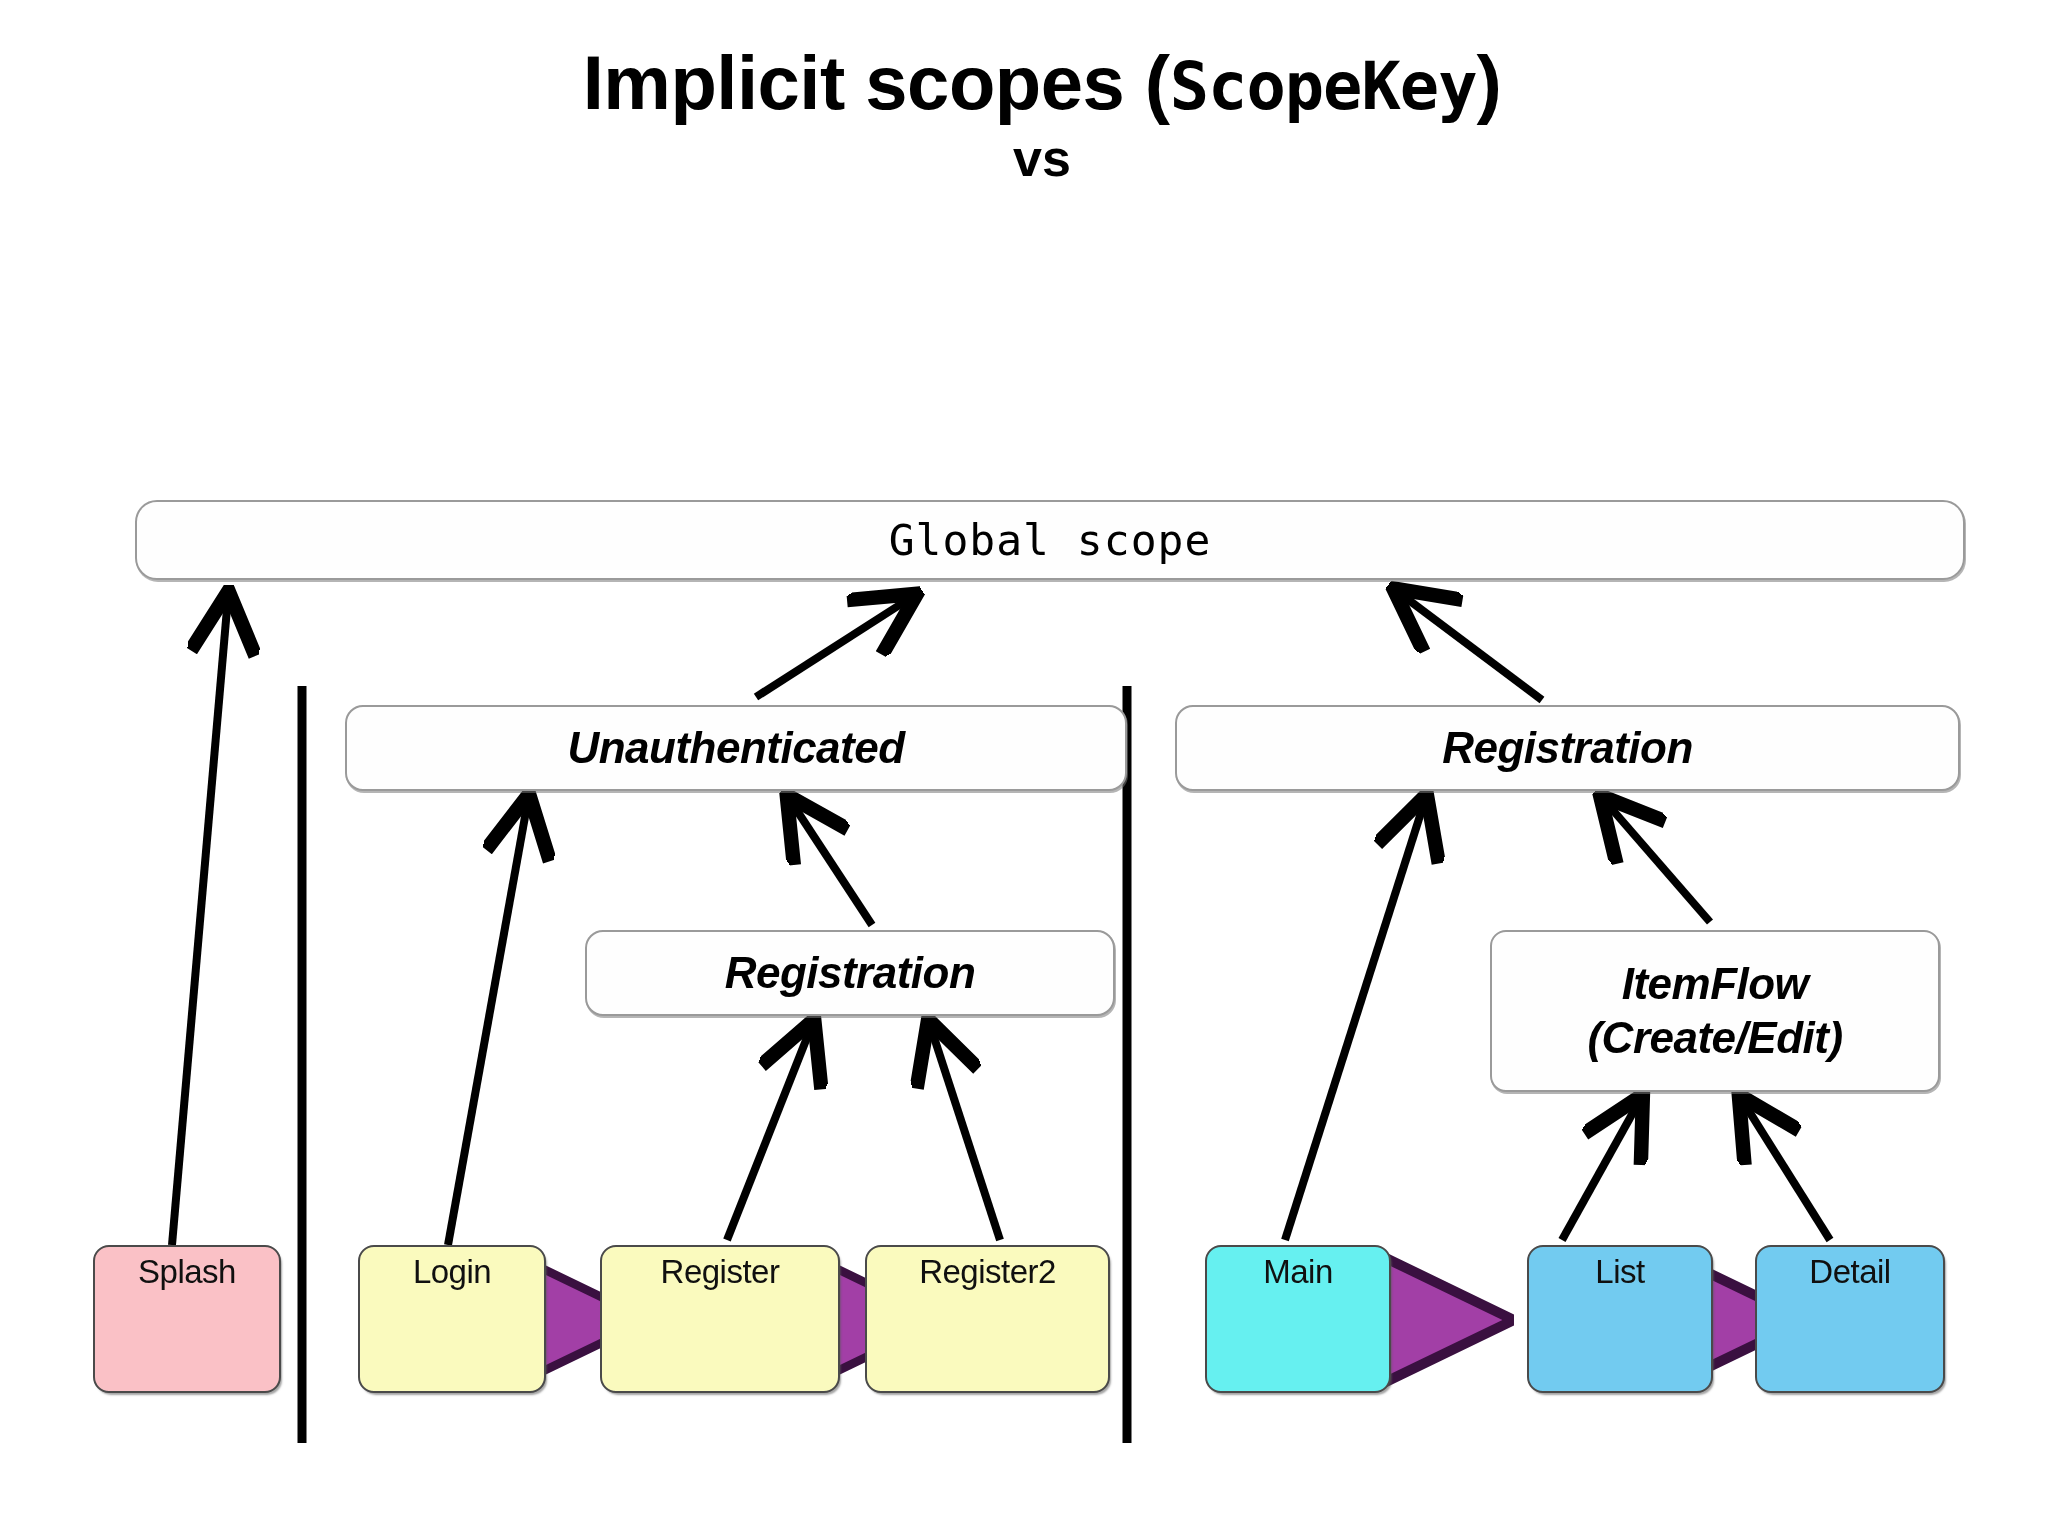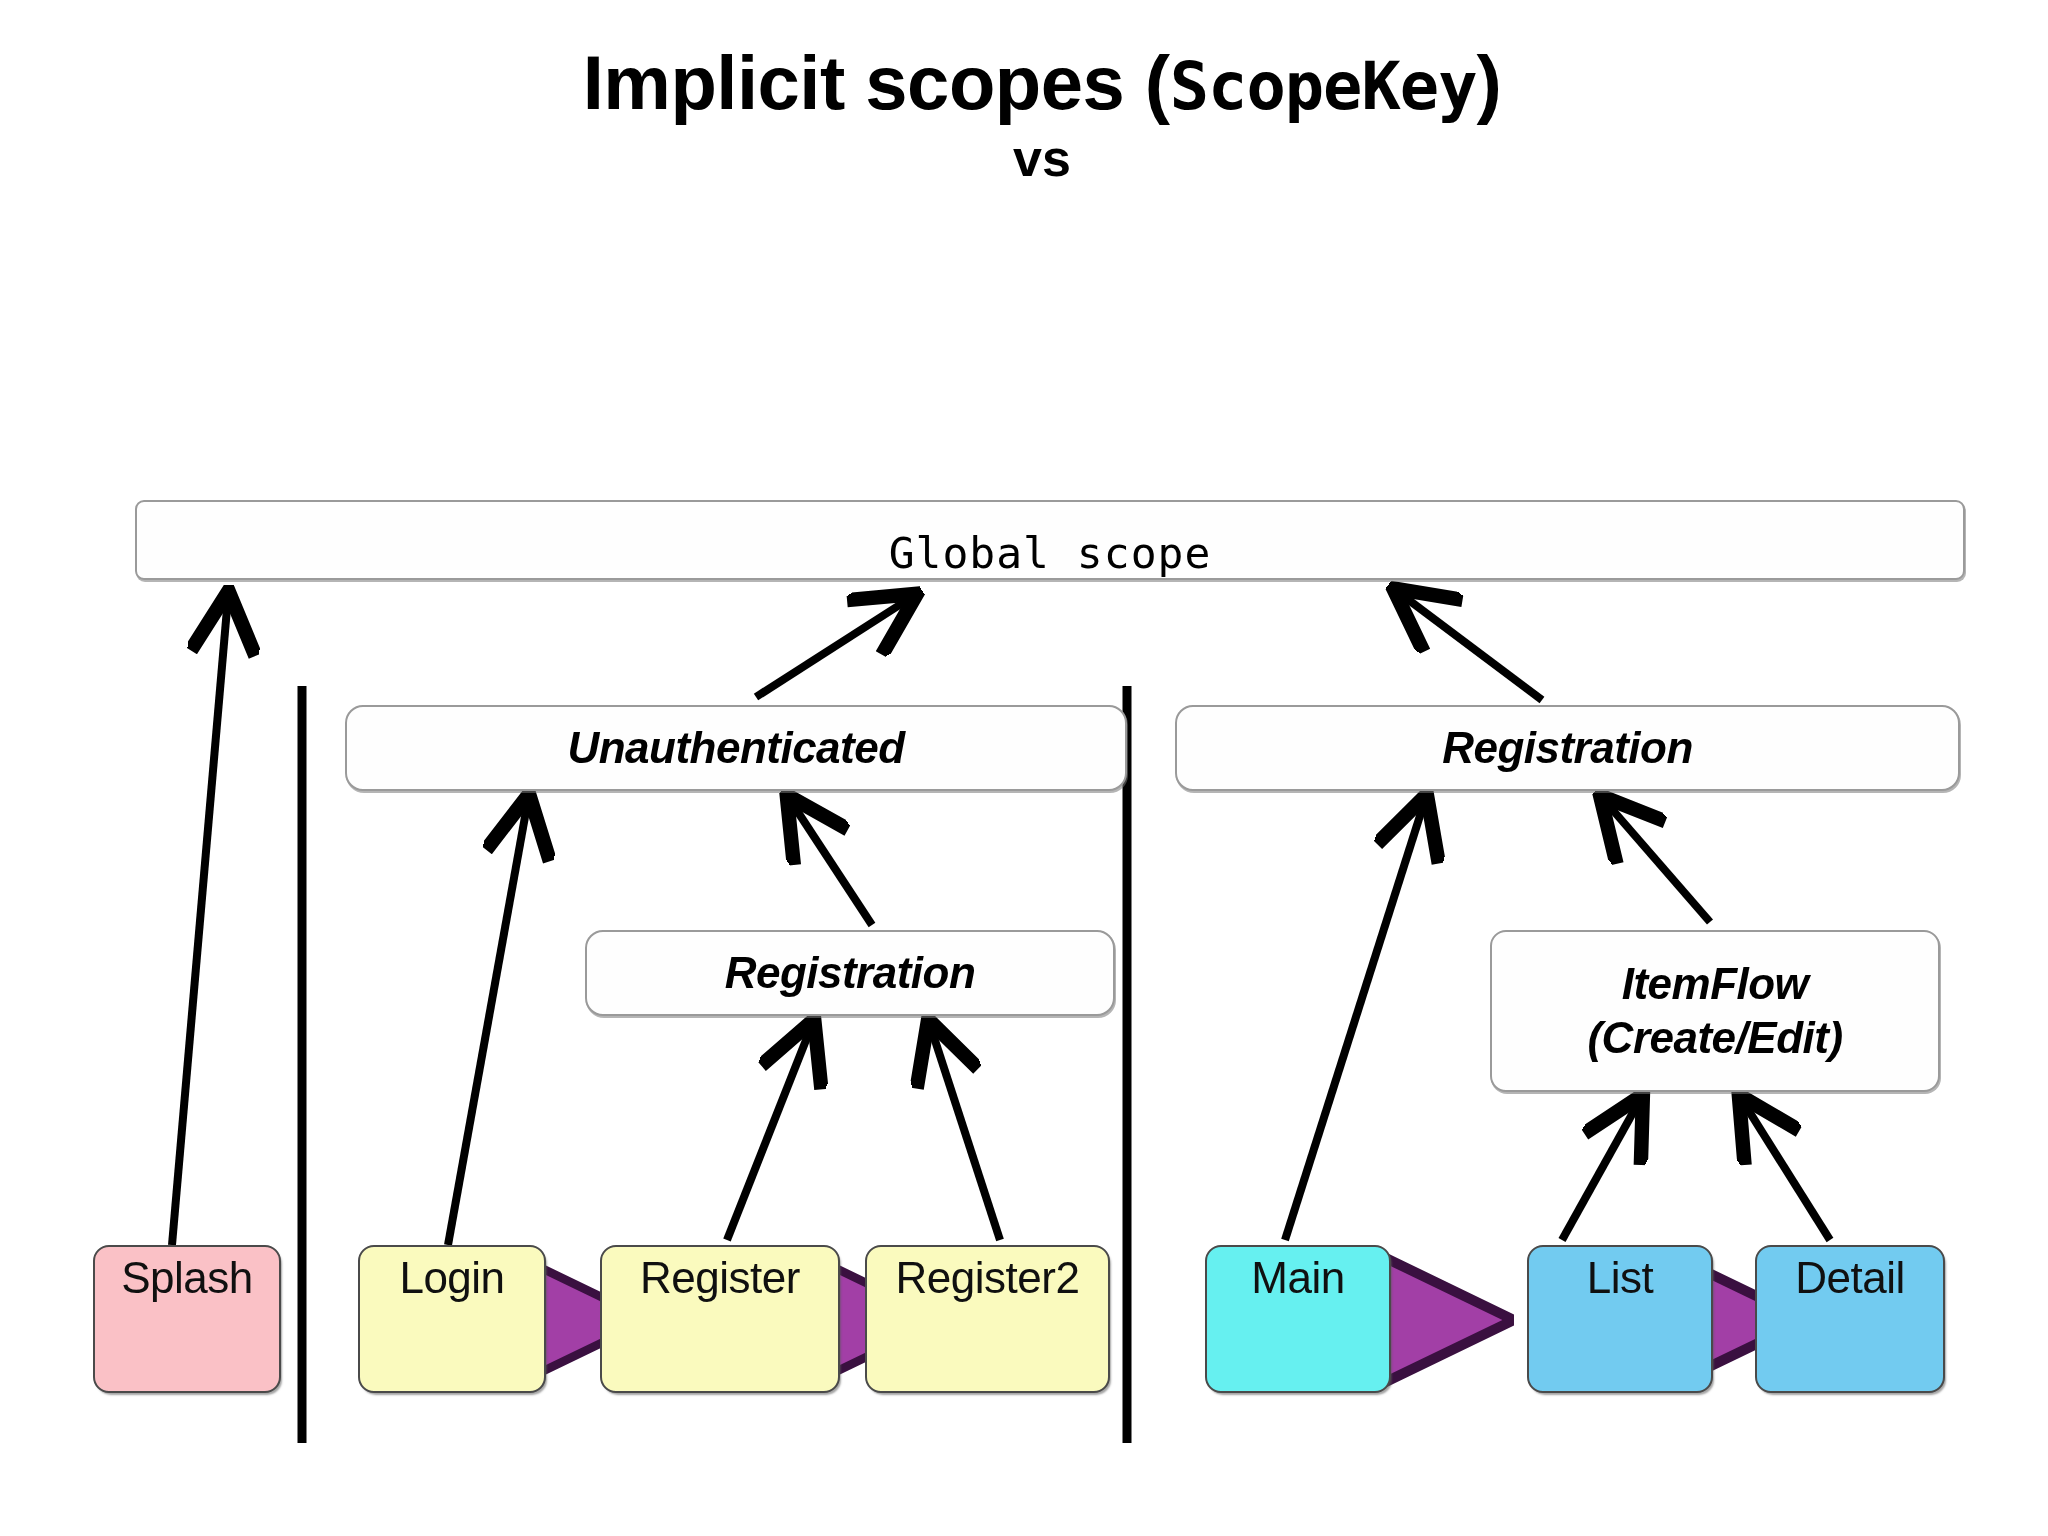--- a/index.html
+++ b/index.html
@@ -72,22 +72,21 @@
     align-items: center;
     justify-content: center;
     box-sizing: border-box;
     color: #000000;
   }
   .scope-global {
     left: 135px;
     top: 500px;
     width: 1830px;
     height: 80px;
-    border-radius: 9px;
-    align-items: flex-end;
+    border-radius: 22px;
   }
   .scope-global .scope-label {
     font-family: "DejaVu Sans Mono", "Liberation Mono", monospace;
     font-size: 43px;
     font-weight: normal;
     letter-spacing: 1px;
   }
   .scope-sub {
     height: 86px;
   }
@@ -121,21 +120,21 @@
     border-radius: 16px;
     box-shadow: 2px 3px 2px -1px rgba(90,90,90,0.55);
     display: flex;
     align-items: flex-start;
     justify-content: center;
     box-sizing: border-box;
     padding-top: 6px;
   }
   .screen-box .screen-label {
     font-family: "Liberation Sans", sans-serif;
-    font-size: 44px;
+    font-size: 33px;
     font-weight: normal;
     color: #101010;
     letter-spacing: -0.5px;
     white-space: nowrap;
   }
   .box-splash    { left: 93px;   width: 188px; }
   .box-login     { left: 358px;  width: 188px; }
   .box-register  { left: 600px;  width: 240px; }
   .box-register2 { left: 865px;  width: 245px; }
   .box-main      { left: 1205px; width: 186px; }

